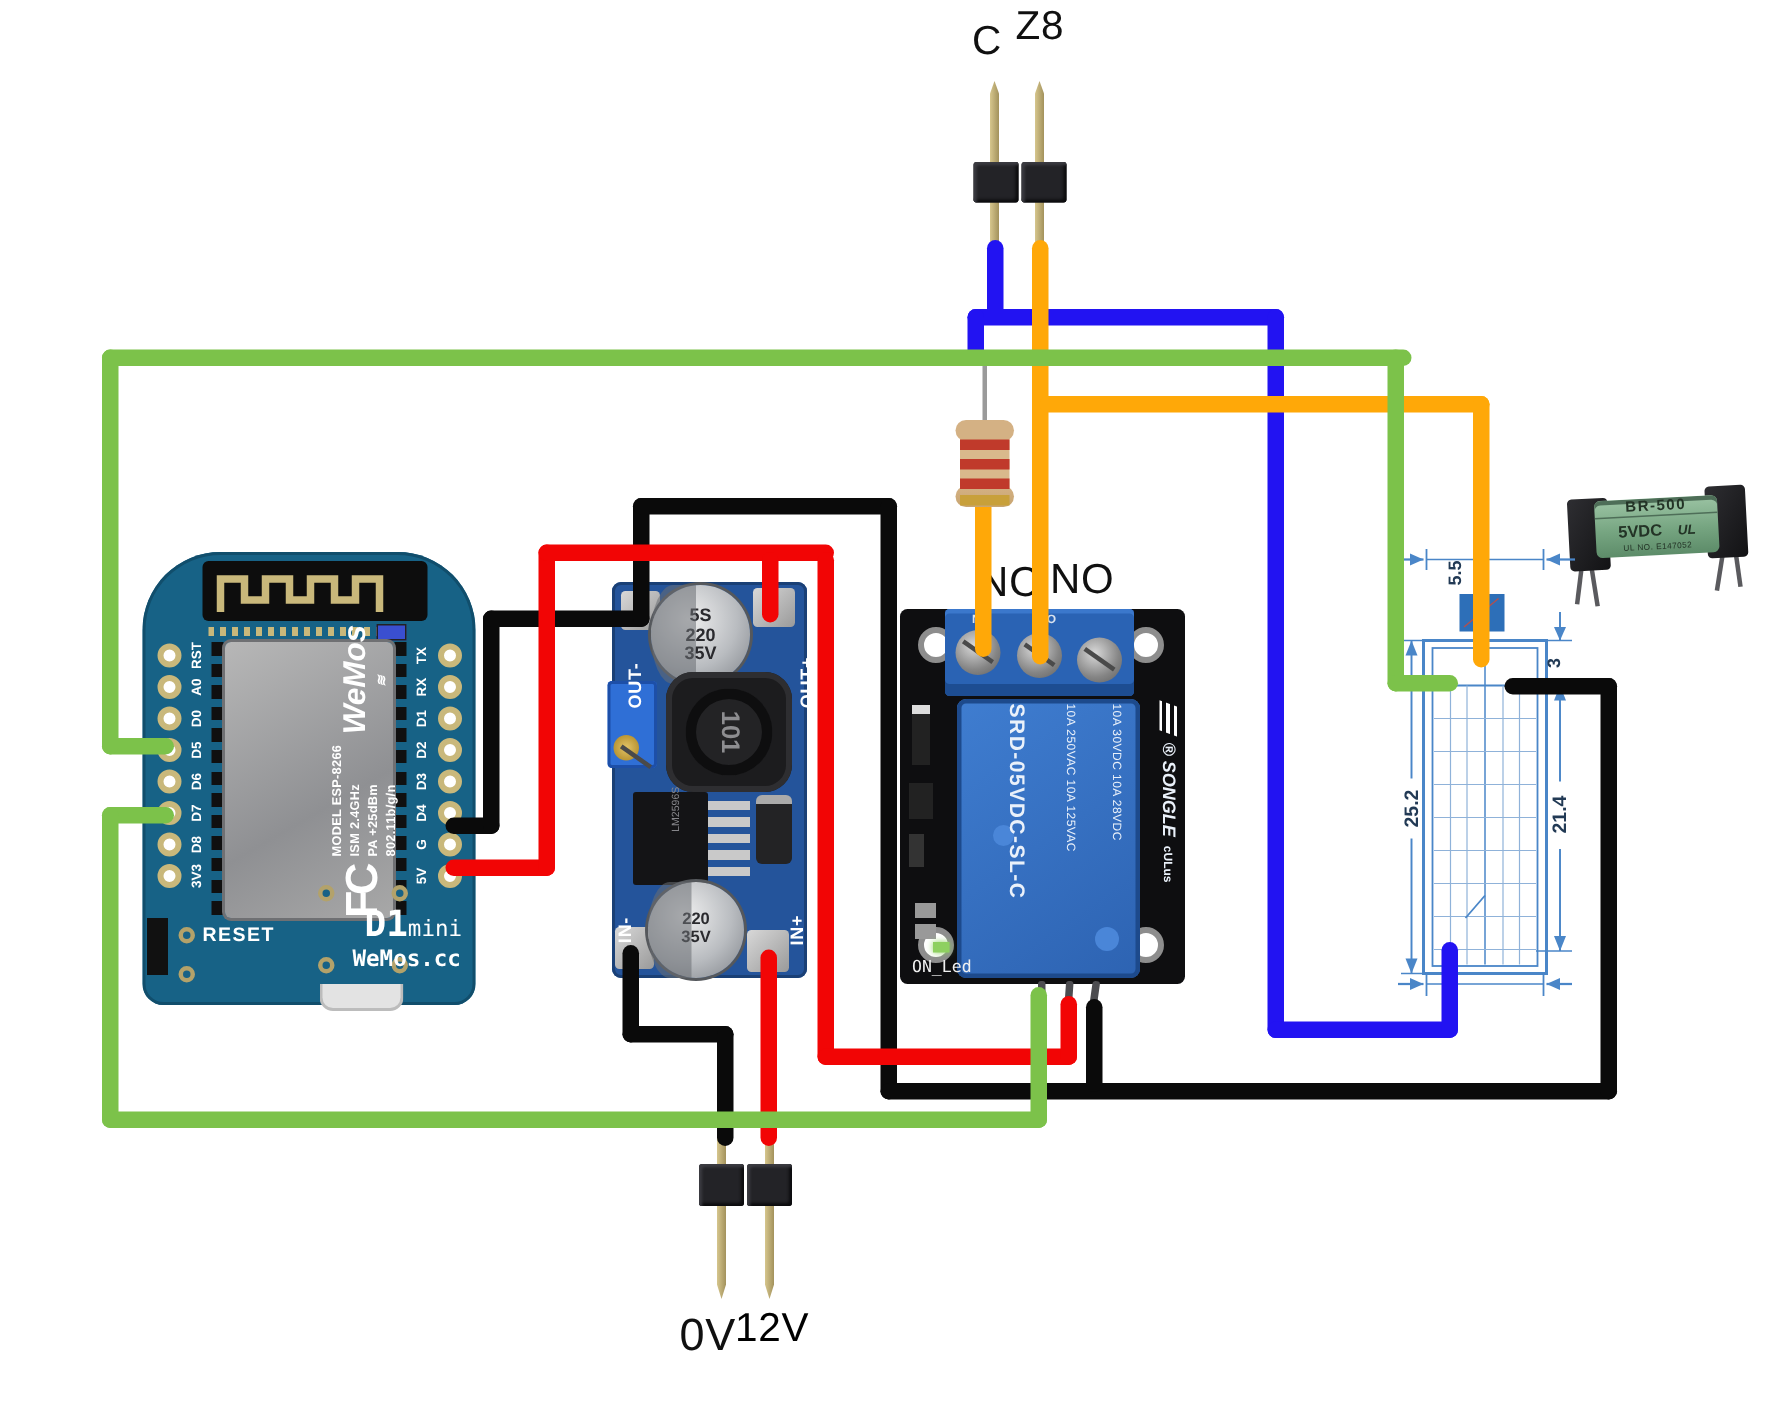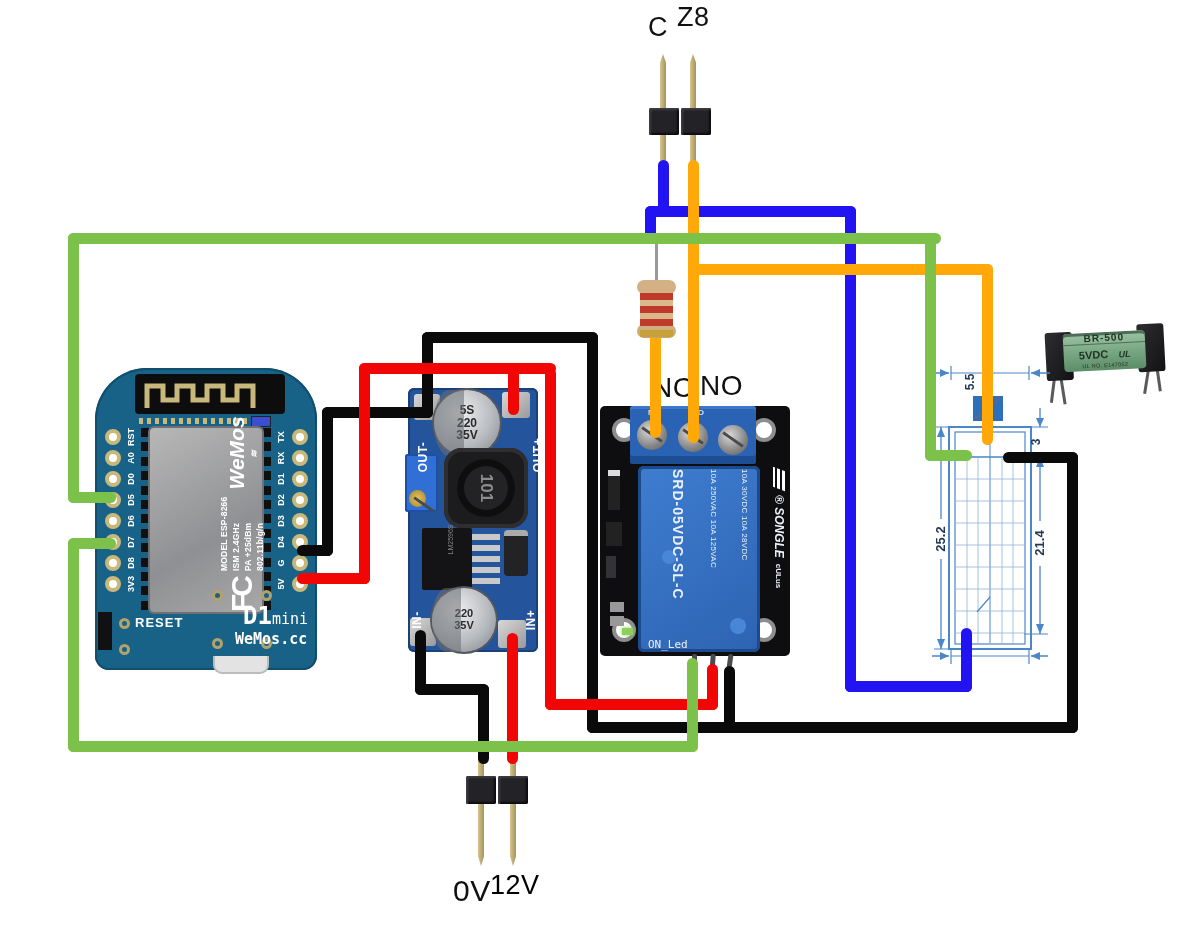--- a/index.html
+++ b/index.html
@@ -88,21 +88,21 @@
               color:#eaf1fa;text-align:left;}
   #songle-row{font-size:12px;font-weight:bold;font-style:italic;display:flex;align-items:center;gap:6px;}
   #songle-row .bars{display:inline-block;width:20px;height:12px;
        background:repeating-linear-gradient(180deg,#fff 0 2.5px,rgba(0,0,0,0) 2.5px 5px);transform:skewX(-20deg);}
   #songle-row .ul{font-size:8px;font-style:normal;}
   .ratings{font-size:8px;letter-spacing:.3px;}
   #cube-model{font-size:14px;font-weight:bold;letter-spacing:1px;}
   .dot{position:absolute;border-radius:50%;background:#4a86d8;}
   #duinotech-wrap{left:150px;top:44px;width:40px;height:178px;}
   #duinotech-wrap span{color:#fff;font-size:25px;font-weight:bold;letter-spacing:1px;}
-  #onled{left:8px;top:232px;color:#f0f0f0;font-size:11px;font-family:"DejaVu Sans Mono",monospace;margin-left:40px;}
+  #onled{left:8px;top:232px;color:#f0f0f0;font-size:11px;font-family:"DejaVu Sans Mono",monospace;}
   #led{left:22px;top:222px;width:11px;height:7px;background:#8ed060;box-shadow:0 0 4px #8ed060;}
   .relay-part{position:absolute;background:#222;}
   .relay-pin{position:absolute;width:5px;height:22px;background:#4c4c50;border-radius:2px;}
   
   .hblock{position:absolute;width:30px;height:27px;background:#232327;border-radius:2px;
           box-shadow:inset 2px 2px 2px #3c3c42,inset -2px -2px 2px #0c0c0e;z-index:8;}
   .pin{position:absolute;width:6px;background:linear-gradient(90deg,#d6c68d,#a3925c);z-index:7;}
   .pin.tip-up{clip-path:polygon(50% 0,100% 15%,100% 100%,0 100%,0 15%);}
   .pin.tip-dn{clip-path:polygon(0 0,100% 0,100% 85%,50% 100%,0 85%);}
   

